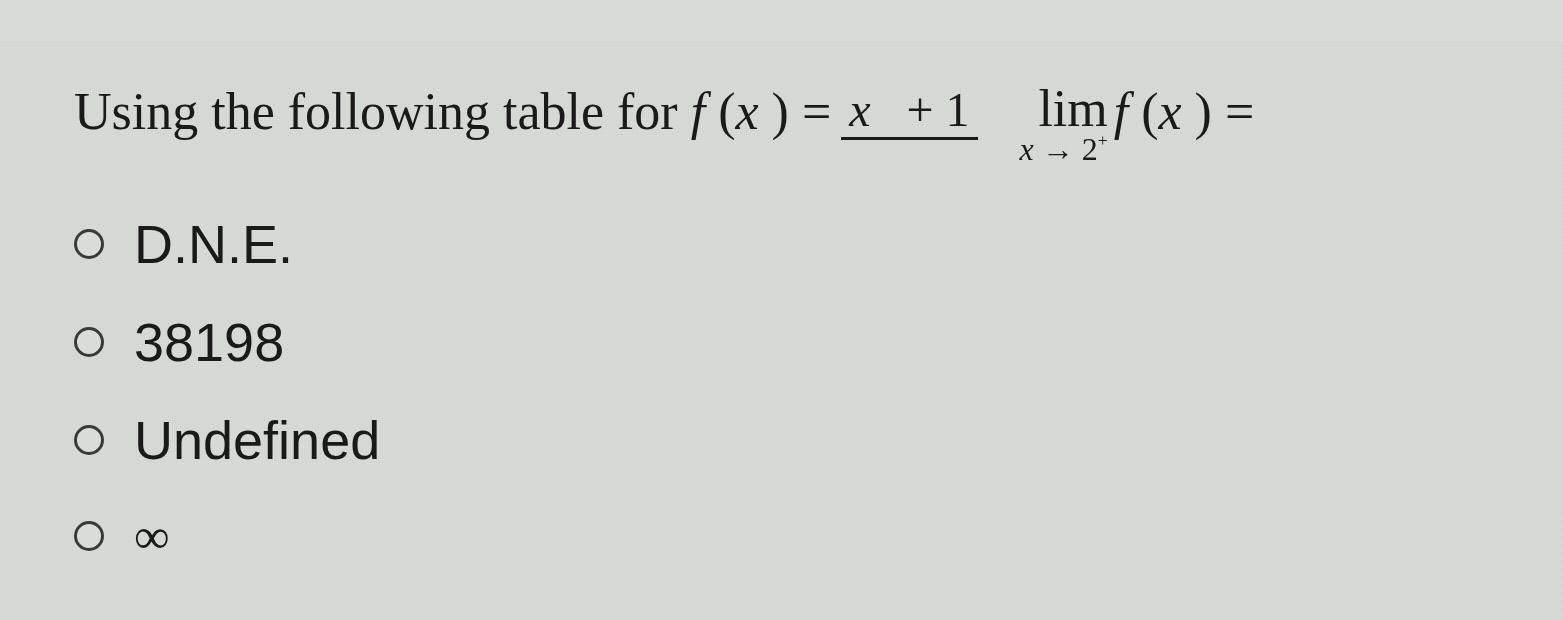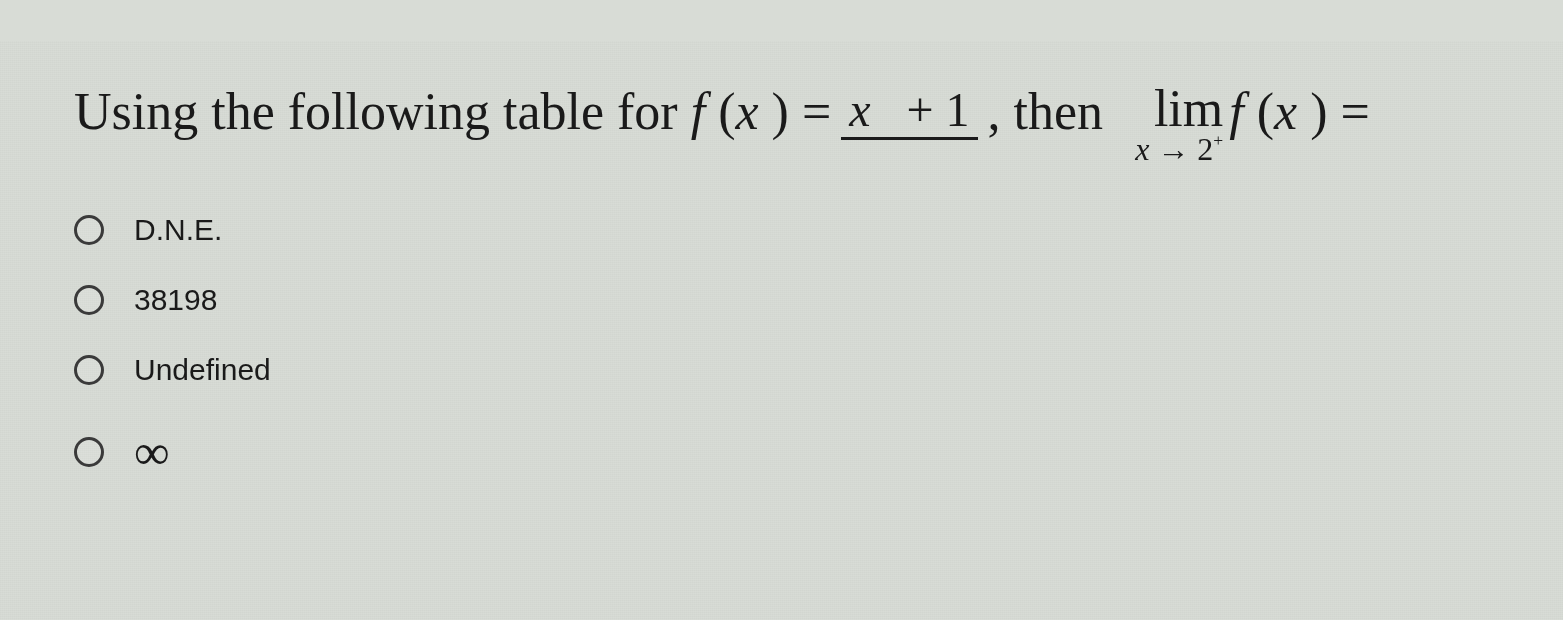--- a/index.html
+++ b/index.html
@@ -83,21 +83,21 @@
     height: 30px;
     border: 3px solid #3a3a3a;
     border-radius: 50%;
     margin-right: 30px;
     box-sizing: border-box;
     background: rgba(255,255,255,0.1);
     flex: 0 0 auto;
   }
   .option-label {
     font-family: "Segoe UI", Arial, sans-serif;
-    font-size: 30px;
+    font-size: 54px;
     color: #1a1a1a;
   }
   .option-label.inf {
     font-family: "Times New Roman", serif;
     font-size: 50px;
   }
 </style>
 </head>
 <body>
 
@@ -118,21 +118,20 @@
     <span class="frac">
       <span class="num">
         <span class="math-i">x</span>
         <span>&nbsp;</span>
         <span>+</span>
         <span>1</span>
       </span>
       <span class="bar"></span>
     </span>
 
-    <span>, then</span>
     <span>&nbsp;&nbsp;</span>
 
     <span class="lim-block">
       <span class="lim-word">lim</span>
       <span class="lim-sub">
         <span class="math-i">x</span>
         <span>→</span>
         <span>2</span><span class="sup-plus">+</span>
       </span>
     </span>

